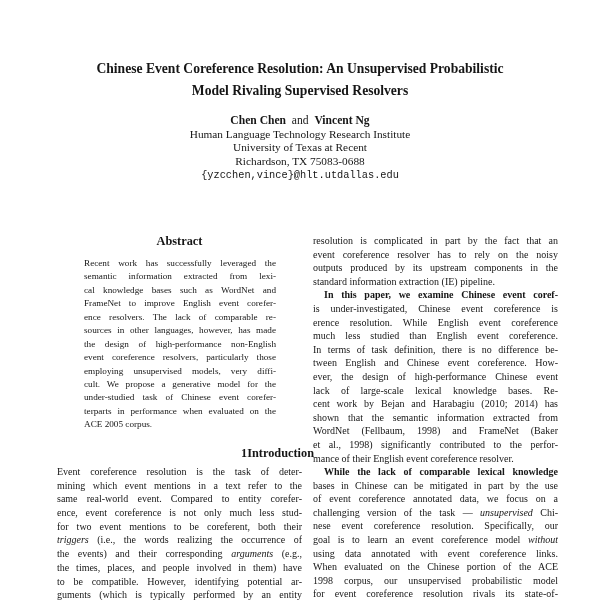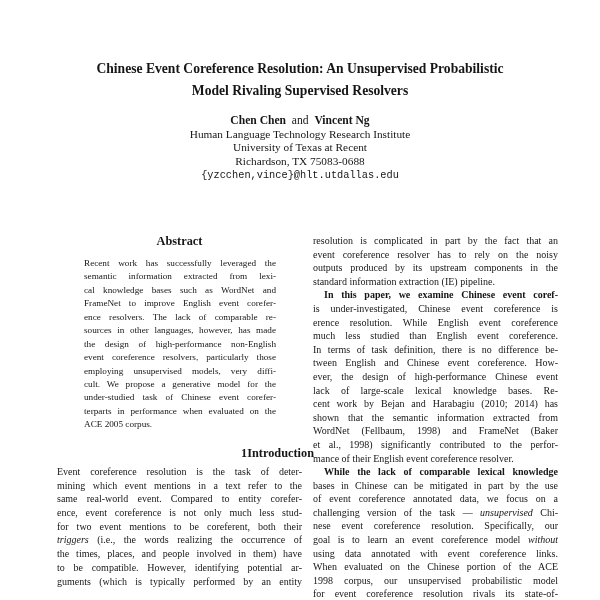--- a/index.html
+++ b/index.html
@@ -105,20 +105,21 @@
     <span class="sec-num">1</span><span>Introduction</span>
   </div>
 
   <div class="intro-body lines">
       <div class="line">Event coreference resolution is the task of deter-</div>
       <div class="line">mining which event mentions in a text refer to the</div>
       <div class="line">same real-world event. Compared to entity corefer-</div>
       <div class="line">ence, event coreference is not only much less stud-</div>
       <div class="line">for two event mentions to be coreferent, both their</div>
       <div class="line"><i>triggers</i> (i.e., the words realizing the occurrence of</div>
+      <div class="line">the events) and their corresponding <i>arguments</i> (e.g.,</div>
       <div class="line">the times, places, and people involved in them) have</div>
       <div class="line">to be compatible. However, identifying potential ar-</div>
       <div class="line">guments (which is typically performed by an entity</div>
     </div>
 
   <div class="right-body lines">
       <div class="line">resolution is complicated in part by the fact that an</div>
       <div class="line">event coreference resolver has to rely on the noisy</div>
       <div class="line">outputs produced by its upstream components in the</div>
       <div class="line nojust">standard information extraction (IE) pipeline.</div>

